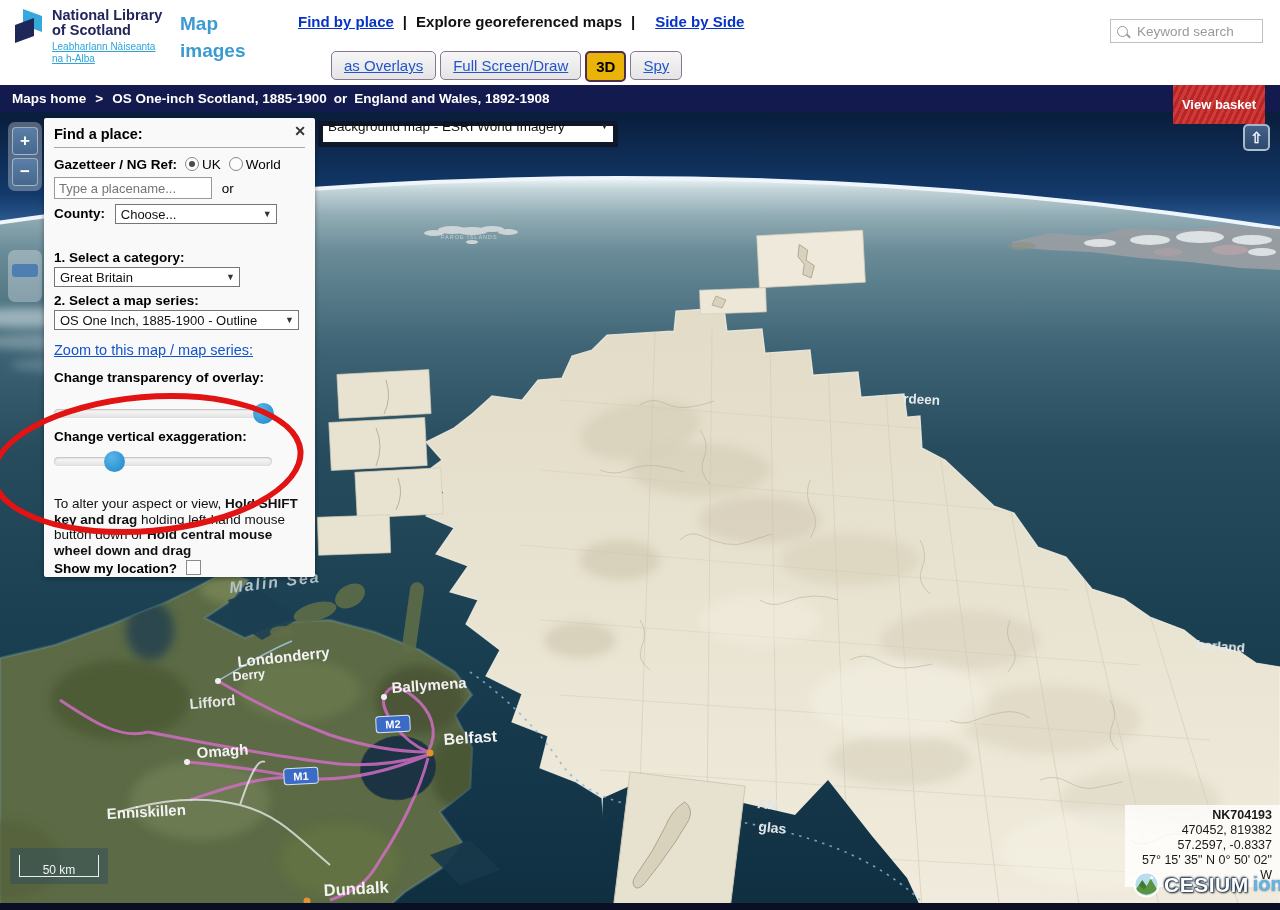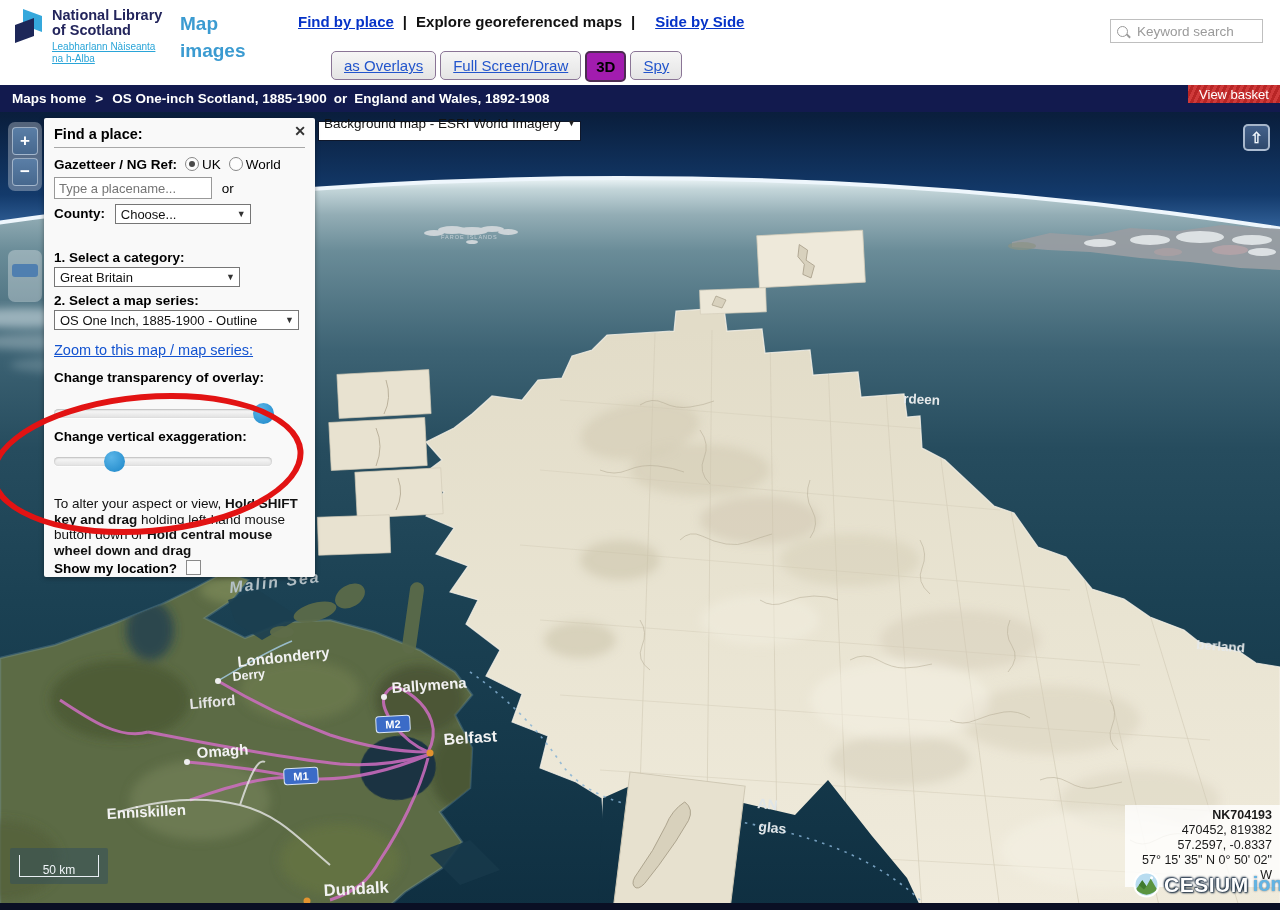--- a/index.html
+++ b/index.html
@@ -16,49 +16,49 @@
   .logo{position:absolute;left:14px;top:8px;display:flex;}
   .logo-text{margin-left:8px;line-height:15px;}
   .logo-l1{font-size:14.5px;font-weight:bold;color:#23255c;}
   .logo-l2{font-size:10px;color:#2aa5d8;line-height:12px;text-decoration:underline;}
   .site-title{position:absolute;left:180px;top:10px;font-size:19px;font-weight:bold;color:#3b9bd1;line-height:27px;cursor:pointer;}
   .topnav{position:absolute;left:287px;top:13px;font-size:15px;font-weight:bold;color:#111;display:flex;align-items:center;gap:9px;white-space:nowrap;}
   .topnav a{color:#0633c8;text-decoration:underline;cursor:pointer;margin-left:11px;}
   .viewbtns{position:absolute;left:331px;top:51px;display:flex;gap:4px;}
   .vbtn{height:27px;display:flex;align-items:center;padding:0 12px;border:1px solid #8a7596;border-radius:5px;
         background:linear-gradient(#f6f6f6,#e4e4e4);font-size:15px;color:#2255cc;text-decoration:underline;cursor:pointer;}
-  .vbtn.active{background:#a21caf;border:2px solid #4d2d52;color:#000;font-weight:bold;text-decoration:none;padding:0 9px;}
+  .vbtn.active{background:#eab308;border:2px solid #4d2d52;color:#000;font-weight:bold;text-decoration:none;padding:0 9px;}
   .search{position:absolute;left:1110px;top:19px;width:153px;height:24px;border:1px solid #bfbfbf;background:#fff;
           display:flex;align-items:center;padding:0 6px;box-sizing:border-box;}
   .mag{width:9px;height:9px;border:1.5px solid #9a9a9a;border-radius:50%;position:relative;display:inline-block;margin-right:7px;flex:0 0 auto;}
   .mag::after{content:"";position:absolute;width:5px;height:1.5px;background:#9a9a9a;transform:rotate(45deg);right:-4px;bottom:-1px;}
   .search input{border:0;outline:0;flex:1;font-size:13.5px;color:#333;font-family:"Liberation Sans",sans-serif;background:transparent;}
   .search input::placeholder{color:#9a9a9a;}
 
   
   .crumb{position:absolute;top:85px;left:0;width:1280px;height:27px;background:#121a4e;z-index:40;
          display:flex;align-items:center;color:#fff;font-size:13.5px;font-weight:bold;}
   .crumb .inner{padding-left:12px;display:flex;align-items:center;white-space:nowrap;}
   .crumb .sep{margin:0 9px;}
   .crumb .orw{margin:0 7px;}
   .crumb a{color:#fff;text-decoration:none;cursor:pointer;}
-  .basket{position:absolute;right:0;top:0;width:92px;height:18px;display:flex;align-items:center;justify-content:center;
-          background:repeating-linear-gradient(115deg,#cf3a3a 0 3px,#b82525 3px 6px);color:#fff;font-size:13px;font-weight:normal;cursor:pointer;}
+  .basket{position:absolute;right:15px;top:0;width:92px;height:39px;display:flex;align-items:center;justify-content:center;
+          background:repeating-linear-gradient(115deg,#cf3a3a 0 3px,#b82525 3px 6px);color:#fff;font-size:13px;font-weight:bold;cursor:pointer;}
 
   
   .zoomctl{position:absolute;left:8px;top:122px;width:34px;height:69px;background:rgba(255,255,255,.30);border-radius:7px;
            z-index:10;display:flex;flex-direction:column;align-items:center;justify-content:center;gap:3px;}
   .zbtn{width:26px;height:28px;background:linear-gradient(#5a7ea6,#47688e);border-radius:4px;color:#fff;font-size:17px;font-weight:bold;
         display:flex;align-items:center;justify-content:center;cursor:pointer;border:1px solid rgba(255,255,255,.45);box-sizing:border-box;}
   .zslider{position:absolute;left:8px;top:250px;width:34px;height:52px;background:rgba(255,255,255,.30);border-radius:7px;z-index:10;}
   .zhandle{position:absolute;left:4px;top:14px;width:26px;height:13px;background:#4f7fb0;border-radius:3px;cursor:pointer;}
   .resetbtn{position:absolute;left:1243px;top:124px;width:27px;height:27px;border-radius:5px;z-index:10;cursor:pointer;
             background:linear-gradient(#44618a,#2e486c);border:2px solid rgba(230,240,250,.65);box-sizing:border-box;
             display:flex;align-items:center;justify-content:center;color:#f2f7fb;font-size:15px;font-weight:bold;}
-  .bgsel{position:absolute;left:318px;top:121px;width:263px;height:20px;background:#fff;border:1px solid #0f172a;z-index:10;
+  .bgsel{position:absolute;left:318px;top:121px;width:300px;height:20px;background:#fff;border:5px solid #0f172a;z-index:10;
          display:flex;align-items:center;justify-content:space-between;padding:0 4px 16px 5px;box-sizing:border-box;
          font-size:13.5px;color:#111;cursor:pointer;}
   .bgsel .arr{font-size:9px;color:#222;}
 
   
   .panel{position:absolute;left:44px;top:118px;width:271px;height:459px;background:#f9f9f9;z-index:20;border-radius:2px;
          box-shadow:0 1px 5px rgba(0,0,0,.4);padding:8px 10px;box-sizing:border-box;font-size:13.5px;color:#000;}
   .panel .close{position:absolute;right:9px;top:5px;font-size:14px;font-weight:bold;color:#333;cursor:pointer;}
   .ptitle{font-size:14.5px;font-weight:bold;}
   hr.pline{border:0;border-top:1px solid #a8a8a8;margin:5px 0 9px 0;}
@@ -424,21 +424,21 @@
     <hr class="pline">
     <div class="prow">
       <span class="plabel">Gazetteer / NG Ref:</span><span class="radio checked"></span><span>UK</span><span class="radio"></span><span>World</span>
     </div>
     <div class="prow" style="">
       <input class="ptext" type="text" placeholder="Type a placename..." style="">
       <span style="margin-left:6px">or</span>
     </div>
     <div class="prow" style="margin-bottom:26px">
       <span class="plabel">County:</span>
-      <span class="fsel" style="width:136px;margin-left:6px">
+      <span class="fsel" style="width:162px;margin-left:6px">
         <span>Choose...</span>
         <span class="arr">▼</span>
       </span>
     </div>
     <div class="plabel">1. Select a category:</div>
     <div style="margin:2px 0 6px 0">
       <span class="fsel" style="width:186px">
         <span>Great Britain</span>
         <span class="arr">▼</span>
       </span>

